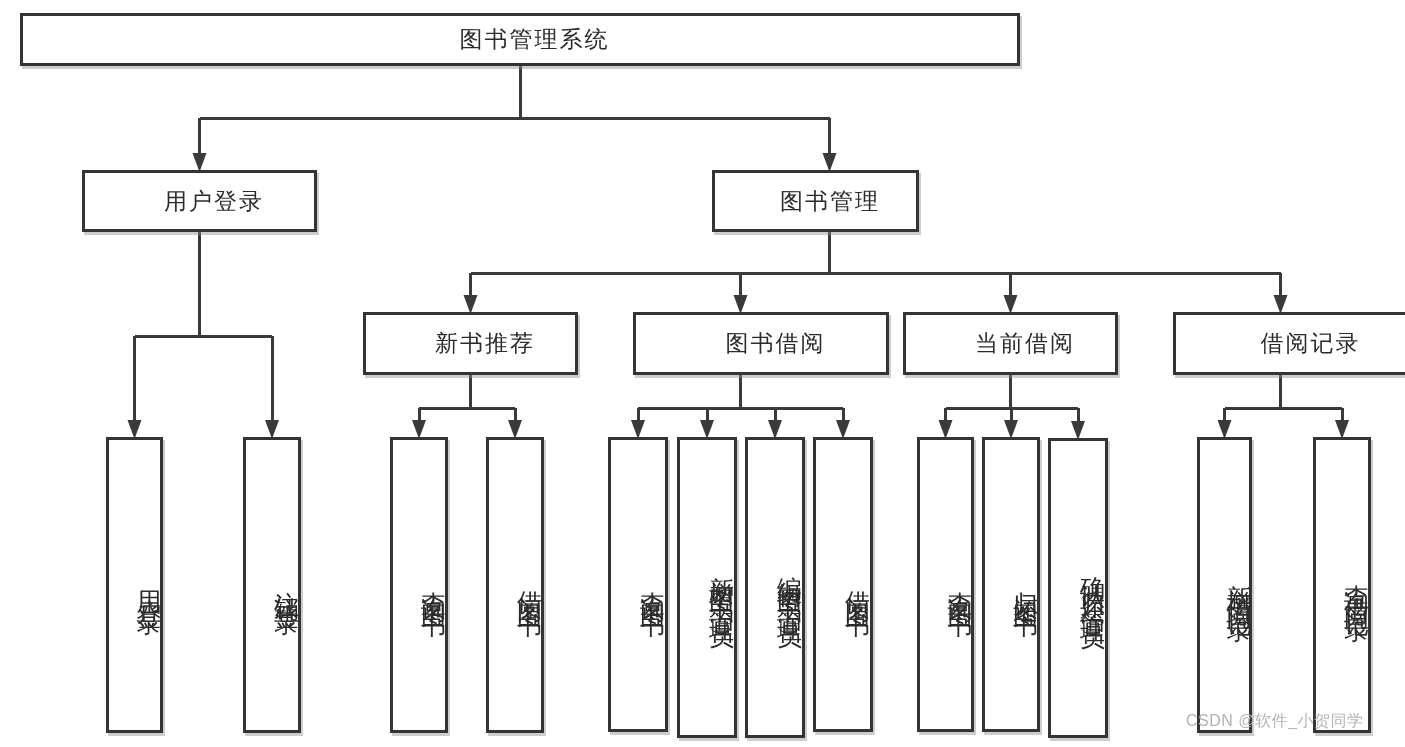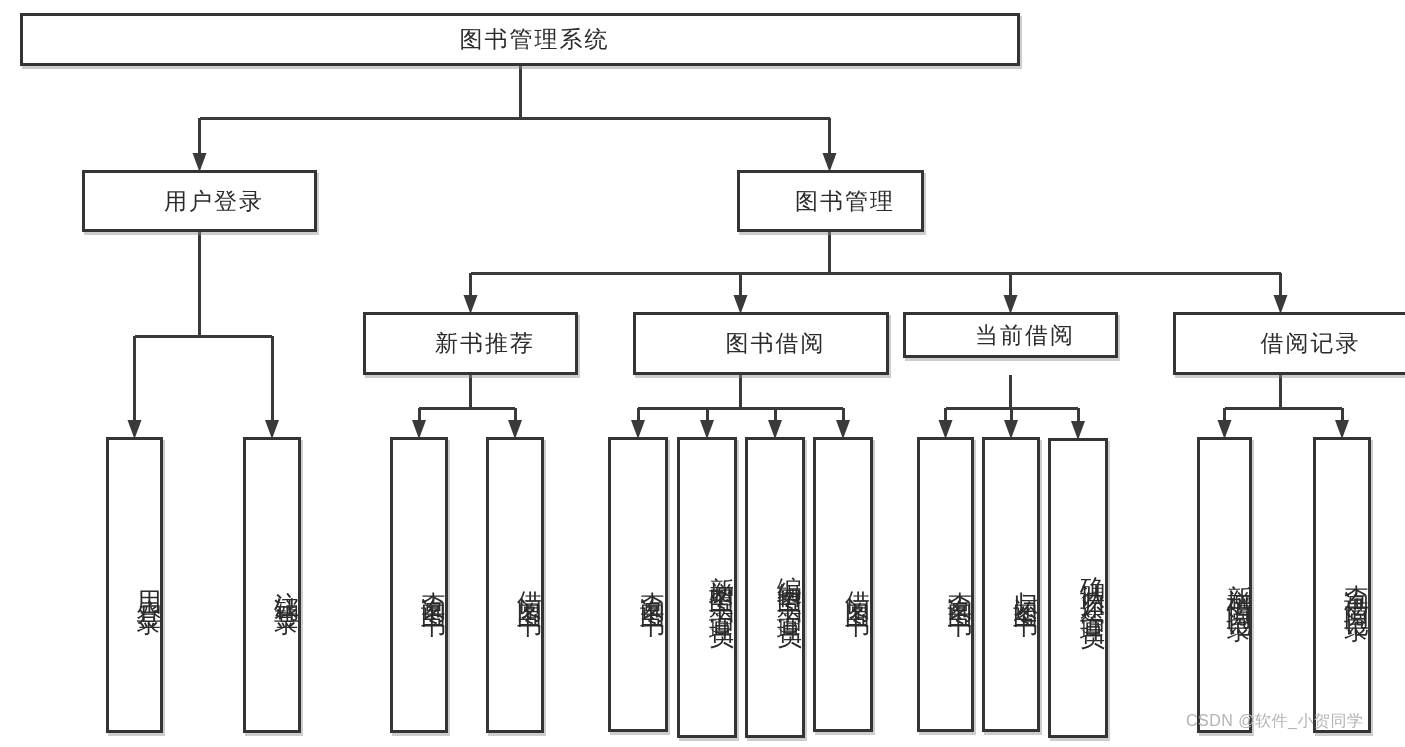--- a/index.html
+++ b/index.html
@@ -85,24 +85,24 @@
       <polygon points="1004,420 1018,420 1011,439" fill="#3a3a3a"></polygon>
       <polygon points="1071,421 1085,421 1078,440" fill="#3a3a3a"></polygon>
       <path d="M1010.5 375 L1010.5 408 M945.5 408 L1078 408 M945.5 408 L945.5 425 M1011 408 L1011 425 M1078 408 L1078 426" stroke="#3a3a3a" stroke-width="3" fill="none" shape-rendering="crispEdges"></path>
       <polygon points="1217.5,420 1231.5,420 1224.5,439" fill="#3a3a3a"></polygon>
       <polygon points="1335,420 1349,420 1342,439" fill="#3a3a3a"></polygon>
       <path d="M1280.5 375 L1280.5 408 M1224.5 408 L1342 408 M1224.5 408 L1224.5 425 M1342 408 L1342 425" stroke="#3a3a3a" stroke-width="3" fill="none" shape-rendering="crispEdges"></path>
     </svg>
   <div id="nodes">
       <div class="box h" style="left: 20px; top: 13px; width: 1000px; height: 53px;">图书管理系统</div>
       <div class="box h" style="left: 82px; top: 170px; width: 235px; height: 62px;">用户登录</div>
-      <div class="box h" style="left: 737px; top: 170px; width: 187px; height: 62px;">图书管理</div>
+      <div class="box h" style="left: 712px; top: 170px; width: 207px; height: 62px;">图书管理</div>
       <div class="box h" style="left: 363px; top: 312px; width: 215px; height: 63px; text-align: center;">新书推荐</div>
       <div class="box h" style="left: 633px; top: 312px; width: 256px; height: 63px;">图书借阅</div>
-      <div class="box h" style="left: 903px; top: 312px; width: 215px; height: 46px;">当前借阅</div>
+      <div class="box h" style="left: 903px; top: 312px; width: 215px; height: 63px;">当前借阅</div>
       <div class="box h" style="left: 1173px; top: 312px; width: 246px; height: 63px;">借阅记录</div>
       <div class="box v" style="left: 106px; top: 437px; width: 57px; height: 296px;">用户登录</div>
       <div class="box v" style="left: 243px; top: 437px; width: 58px; height: 296px;">注销登录</div>
       <div class="box v" style="left: 390px; top: 437px; width: 58px; height: 296px;">查询图书</div>
       <div class="box v" style="left: 486px; top: 437px; width: 58px; height: 296px;">借阅图书</div>
       <div class="box v" style="left: 608px; top: 437px; width: 60px; height: 295px;">查询图书</div>
       <div class="box v" style="left: 677px; top: 437px; width: 60px; height: 301px;">新增图书（管理员）</div>
       <div class="box v" style="left: 745px; top: 437px; width: 60px; height: 301px;">编辑图书（管理员）</div>
       <div class="box v" style="left: 813px; top: 437px; width: 60px; height: 295px;">借阅图书</div>
       <div class="box v" style="left: 917px; top: 437px; width: 57px; height: 295px;">查询图书</div>

